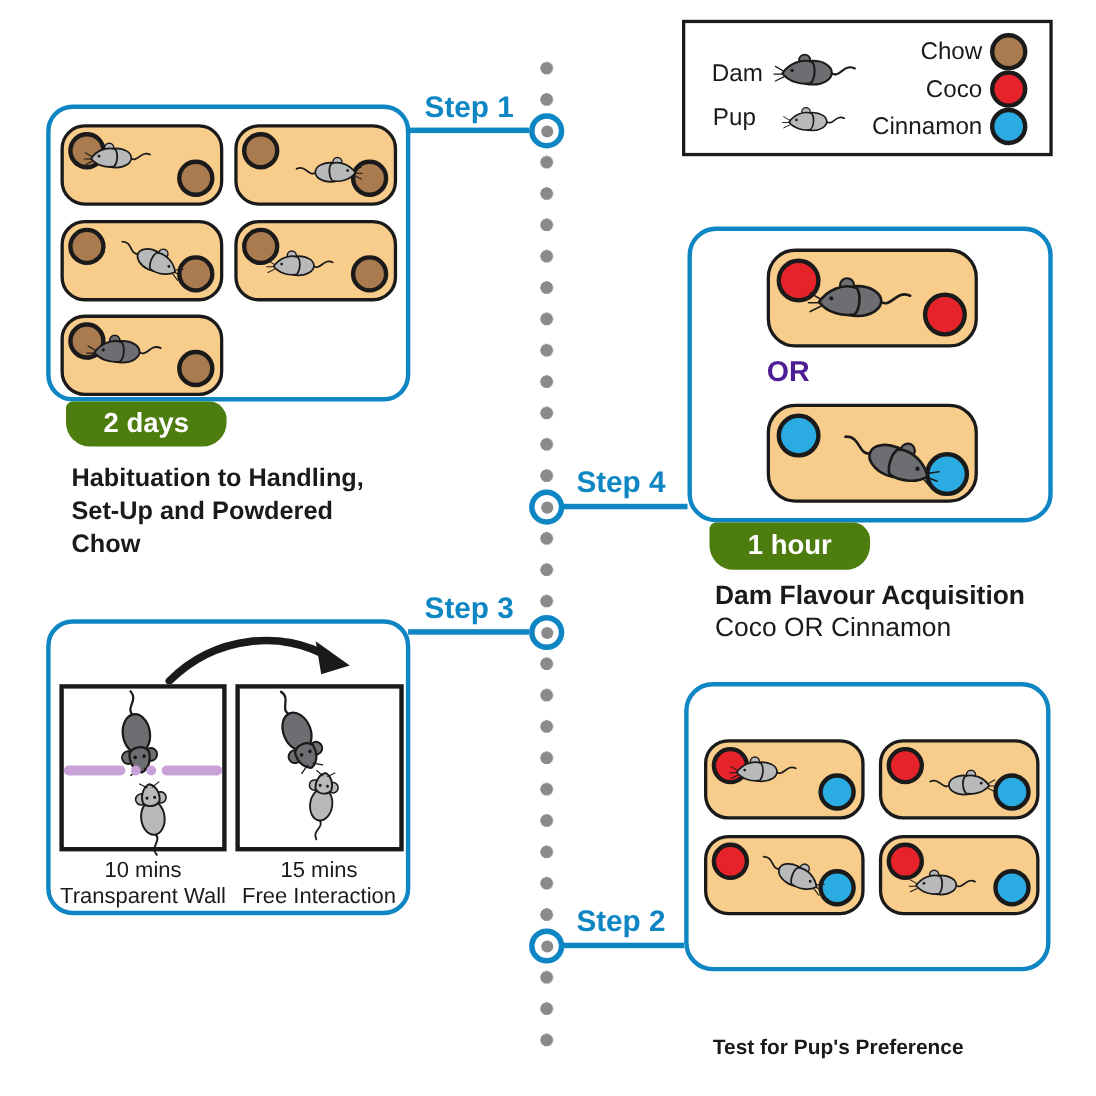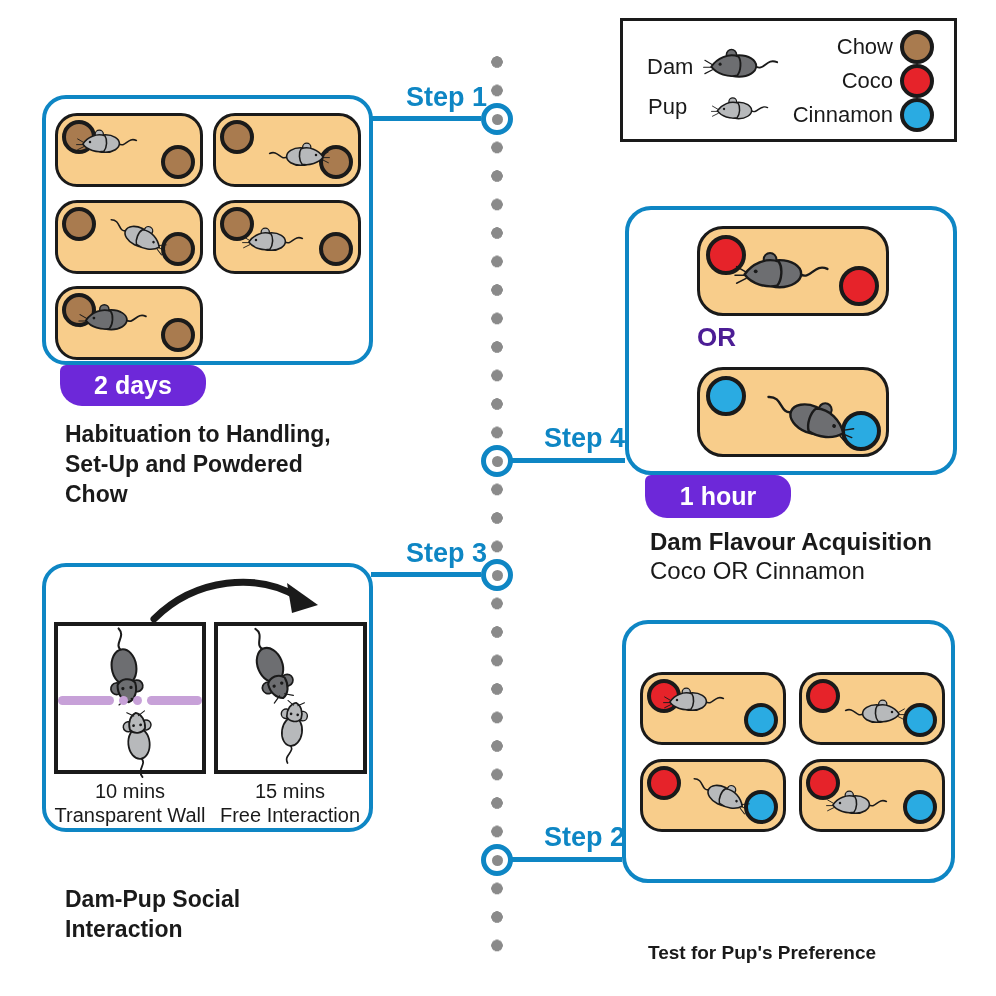--- a/index.html
+++ b/index.html
@@ -7,30 +7,30 @@
          font-family:"Liberation Sans","DejaVu Sans",sans-serif;}
 
   
   .dotstrip{position:absolute;left:491px;top:56px;width:12px;height:901px;
     background-image:radial-gradient(circle at 6px 6px,#8a8a8a 5.5px,rgba(0,0,0,0) 6px);
     background-size:12px 28.5px;background-repeat:repeat-y;}
   .conn{position:absolute;height:5px;background:#0e86c4;}
   .ring{position:absolute;width:22px;height:22px;border:5px solid #0e86c4;border-radius:50%;
         background:#fff;display:flex;align-items:center;justify-content:center;}
   .ring i{width:11px;height:11px;border-radius:50%;background:#8a8a8a;display:block;}
-  .steplbl{position:absolute;color:#0e86c4;font-weight:bold;font-size:27px;line-height:27px;margin-left:20px;}
+  .steplbl{position:absolute;color:#0e86c4;font-weight:bold;font-size:27px;line-height:27px;}
 
   
   .panel{position:absolute;background:#fff;border:4px solid #0e86c4;border-radius:26px;box-sizing:border-box;}
   .cage{position:absolute;background:#f8cd8b;border:3.5px solid #1a1a1a;border-radius:22px;box-sizing:border-box;}
   .cage.big{border-radius:26px;}
   .food{position:absolute;border:4px solid #1a1a1a;border-radius:50%;width:26px;height:26px;box-sizing:content-box;}
   .food.lg{width:32px;height:32px;}
   .chow{background:#a97b4f;} .coco{background:#e6232a;} .cinn{background:#2aabe2;}
-  .badge{position:absolute;background:#6d28d9;color:#fff;font-weight:bold;font-size:25px;
+  .badge{position:absolute;background:#4d7c0f;color:#fff;font-weight:bold;font-size:25px;
          text-align:center;border-radius:6px 16px 22px 22px;}
   .cap{position:absolute;color:#1a1a1a;font-size:23px;font-weight:bold;line-height:30px;}
   .cap .sub{font-weight:normal;}
   .mouse{position:absolute;overflow:visible;}
   .dam{color:#6d6e71;} .pup{color:#b7b9bb;}
 
   
   .sqbox{position:absolute;background:#fff;border:4px solid #1a1a1a;box-sizing:border-box;}
   .wall{position:absolute;left:0;right:0;top:70px;height:9px;display:flex;align-items:center;gap:5px;}
   .wall .bar{height:9px;background:#c7a1d8;border-radius:4.5px;display:block;}
@@ -206,24 +206,20 @@
     </div>
     <div class="boxcap" style="left:8px;top:212px;">
       <div>10 mins</div>
       <div>Transparent Wall</div>
     </div>
     <div class="boxcap" style="left:168px;top:212px;text-align:center;">
       <div>15 mins</div>
       <div>Free Interaction</div>
     </div>
   </div>
-  <div class="cap" style="left:65px;top:884px;">
-    <div>Dam-Pup Social</div>
-    <div>Interaction</div>
-  </div>
 
   <div class="panel" style="left:622px;top:620px;width:333px;height:263px;">
     <div class="cage" style="left:14px;top:48px;width:146px;height:73px;">
       <div class="food coco" style="left:4px;top:4px;"></div>
       <div class="food cinn" style="right:5px;bottom:5px;"></div>
       <svg class="mouse pup" viewBox="0 0 120 64" style="left:20px;top:8px;width:62px;height:33px;">
           <use href="#mouse-side"></use>
         </svg>
     </div>
     <div class="cage" style="left:173px;top:48px;width:146px;height:73px;">

